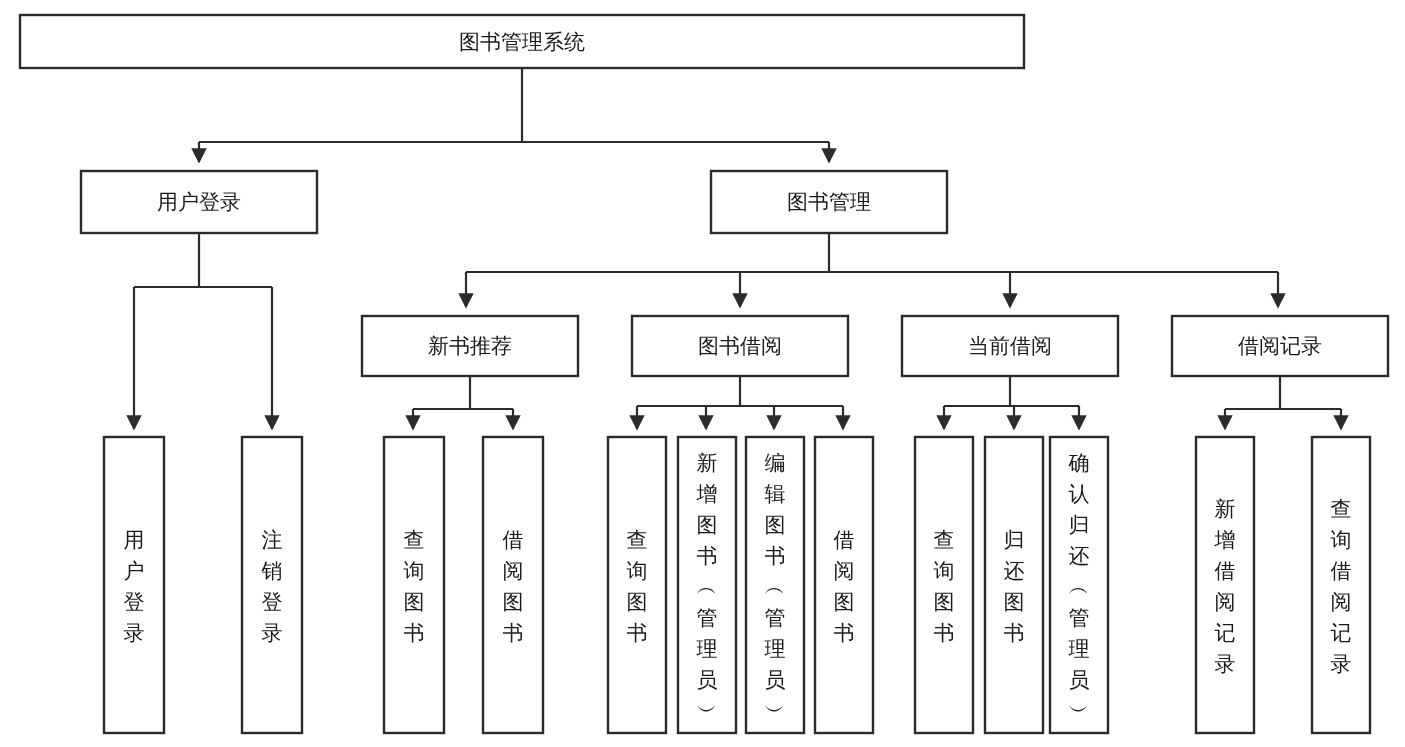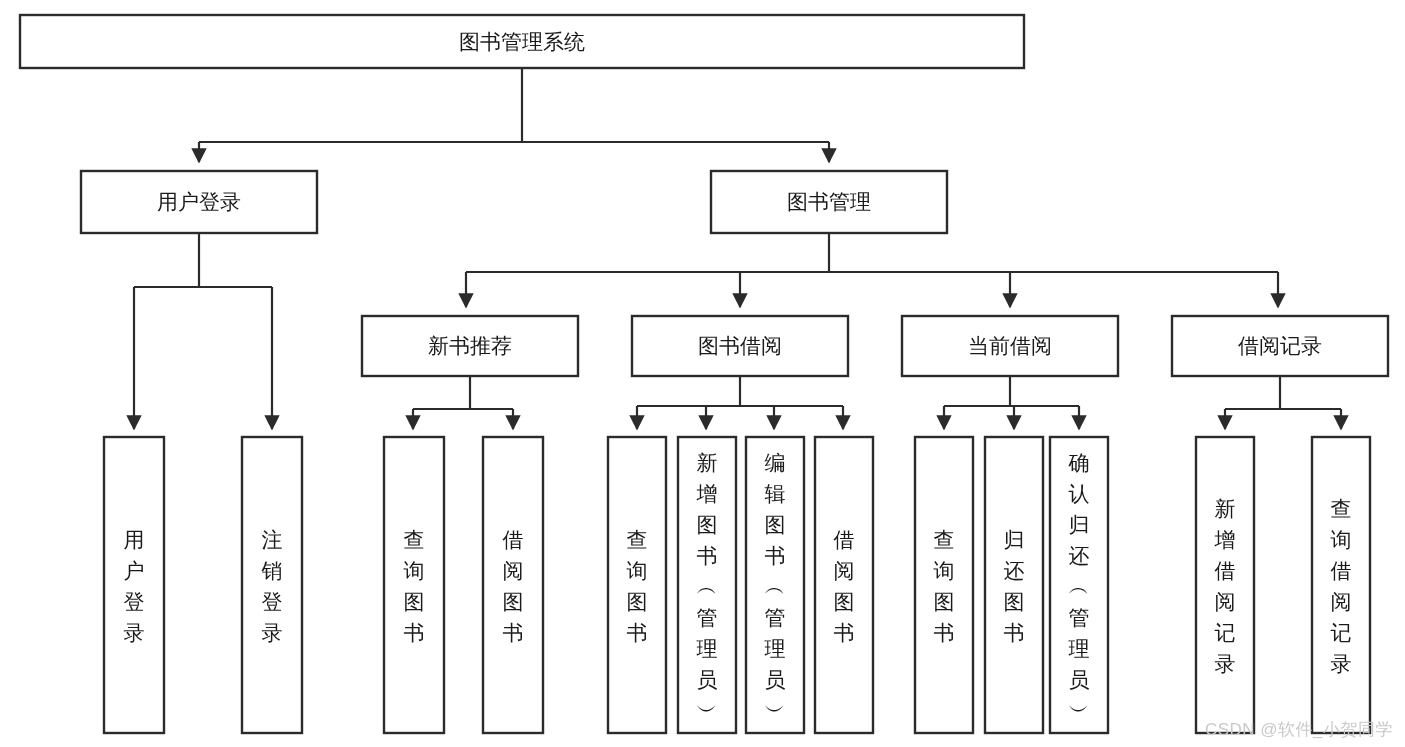--- a/index.html
+++ b/index.html
@@ -220,14 +220,13 @@
         <text class="node-label-v" x="775" y="469.68"><tspan x="775" dy="0">编</tspan><tspan x="775" dy="31">辑</tspan><tspan x="775" dy="31">图</tspan><tspan x="775" dy="31">书</tspan><tspan x="775" dy="31">︵</tspan><tspan x="775" dy="31">管</tspan><tspan x="775" dy="31">理</tspan><tspan x="775" dy="31">员</tspan><tspan x="775" dy="31">︶</tspan></text>
         <text class="node-label-v" x="844" y="547.18"><tspan x="844" dy="0">借</tspan><tspan x="844" dy="31">阅</tspan><tspan x="844" dy="31">图</tspan><tspan x="844" dy="31">书</tspan></text>
         <text class="node-label-v" x="944" y="547.18"><tspan x="944" dy="0">查</tspan><tspan x="944" dy="31">询</tspan><tspan x="944" dy="31">图</tspan><tspan x="944" dy="31">书</tspan></text>
         <text class="node-label-v" x="1014" y="547.18"><tspan x="1014" dy="0">归</tspan><tspan x="1014" dy="31">还</tspan><tspan x="1014" dy="31">图</tspan><tspan x="1014" dy="31">书</tspan></text>
         <text class="node-label-v" x="1079" y="469.68"><tspan x="1079" dy="0">确</tspan><tspan x="1079" dy="31">认</tspan><tspan x="1079" dy="31">归</tspan><tspan x="1079" dy="31">还</tspan><tspan x="1079" dy="31">︵</tspan><tspan x="1079" dy="31">管</tspan><tspan x="1079" dy="31">理</tspan><tspan x="1079" dy="31">员</tspan><tspan x="1079" dy="31">︶</tspan></text>
         <text class="node-label-v" x="1225" y="516.18"><tspan x="1225" dy="0">新</tspan><tspan x="1225" dy="31">增</tspan><tspan x="1225" dy="31">借</tspan><tspan x="1225" dy="31">阅</tspan><tspan x="1225" dy="31">记</tspan><tspan x="1225" dy="31">录</tspan></text>
         <text class="node-label-v" x="1341" y="516.18"><tspan x="1341" dy="0">查</tspan><tspan x="1341" dy="31">询</tspan><tspan x="1341" dy="31">借</tspan><tspan x="1341" dy="31">阅</tspan><tspan x="1341" dy="31">记</tspan><tspan x="1341" dy="31">录</tspan></text>
       </g>
   </svg>
 
-  <div class="watermark">CSDN @软件_小贺同学</div>
 </div>
 
 </body></html>

